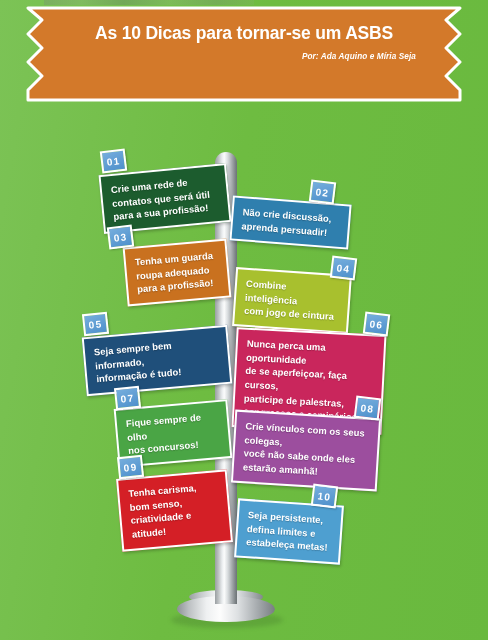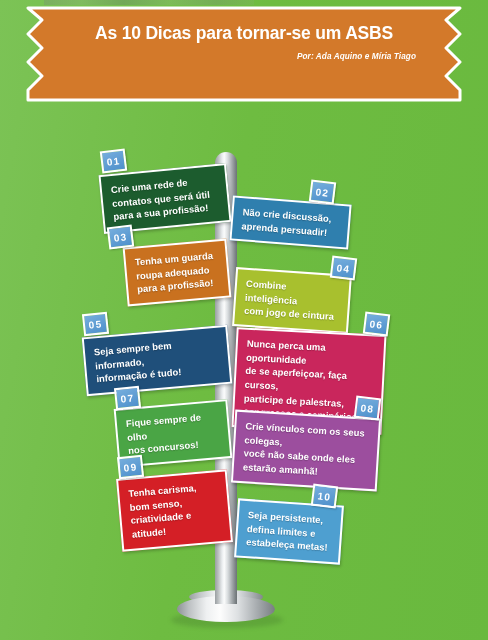--- a/index.html
+++ b/index.html
@@ -164,21 +164,21 @@
 <div id="poster">
 
   <div class="top-artifact"></div>
 
   <div class="banner-wrap">
     <svg viewBox="0 0 452 96" preserveAspectRatio="none">
       <path d="M 10 2 L 442 2 L 428 14 L 442 28 L 428 42 L 442 56 L 428 70 L 442 84 L 442 94 L 10 94 L 10 84 L 24 70 L 10 56 L 24 42 L 10 28 L 24 14 Z" fill="#d3792a" stroke="#ffffff" stroke-width="3" stroke-linejoin="round"></path>
     </svg>
     <div class="banner-text">
       <div class="banner-title">As 10 Dicas para tornar-se um ASBS</div>
-      <div class="banner-credit">Por: Ada Aquino e Míria Tiago</div>
+      <div class="banner-credit">Por: Ada Aquino e Míria Seja</div>
     </div>
   </div>
 
   <div class="pole"></div>
   <div class="pole-base-shadow"></div>
   <div class="pole-collar"></div>
   <div class="pole-base"></div>
 
   <div class="badge" style="left:101px; top:150px; transform:rotate(-7deg);">
     <span>01</span>

